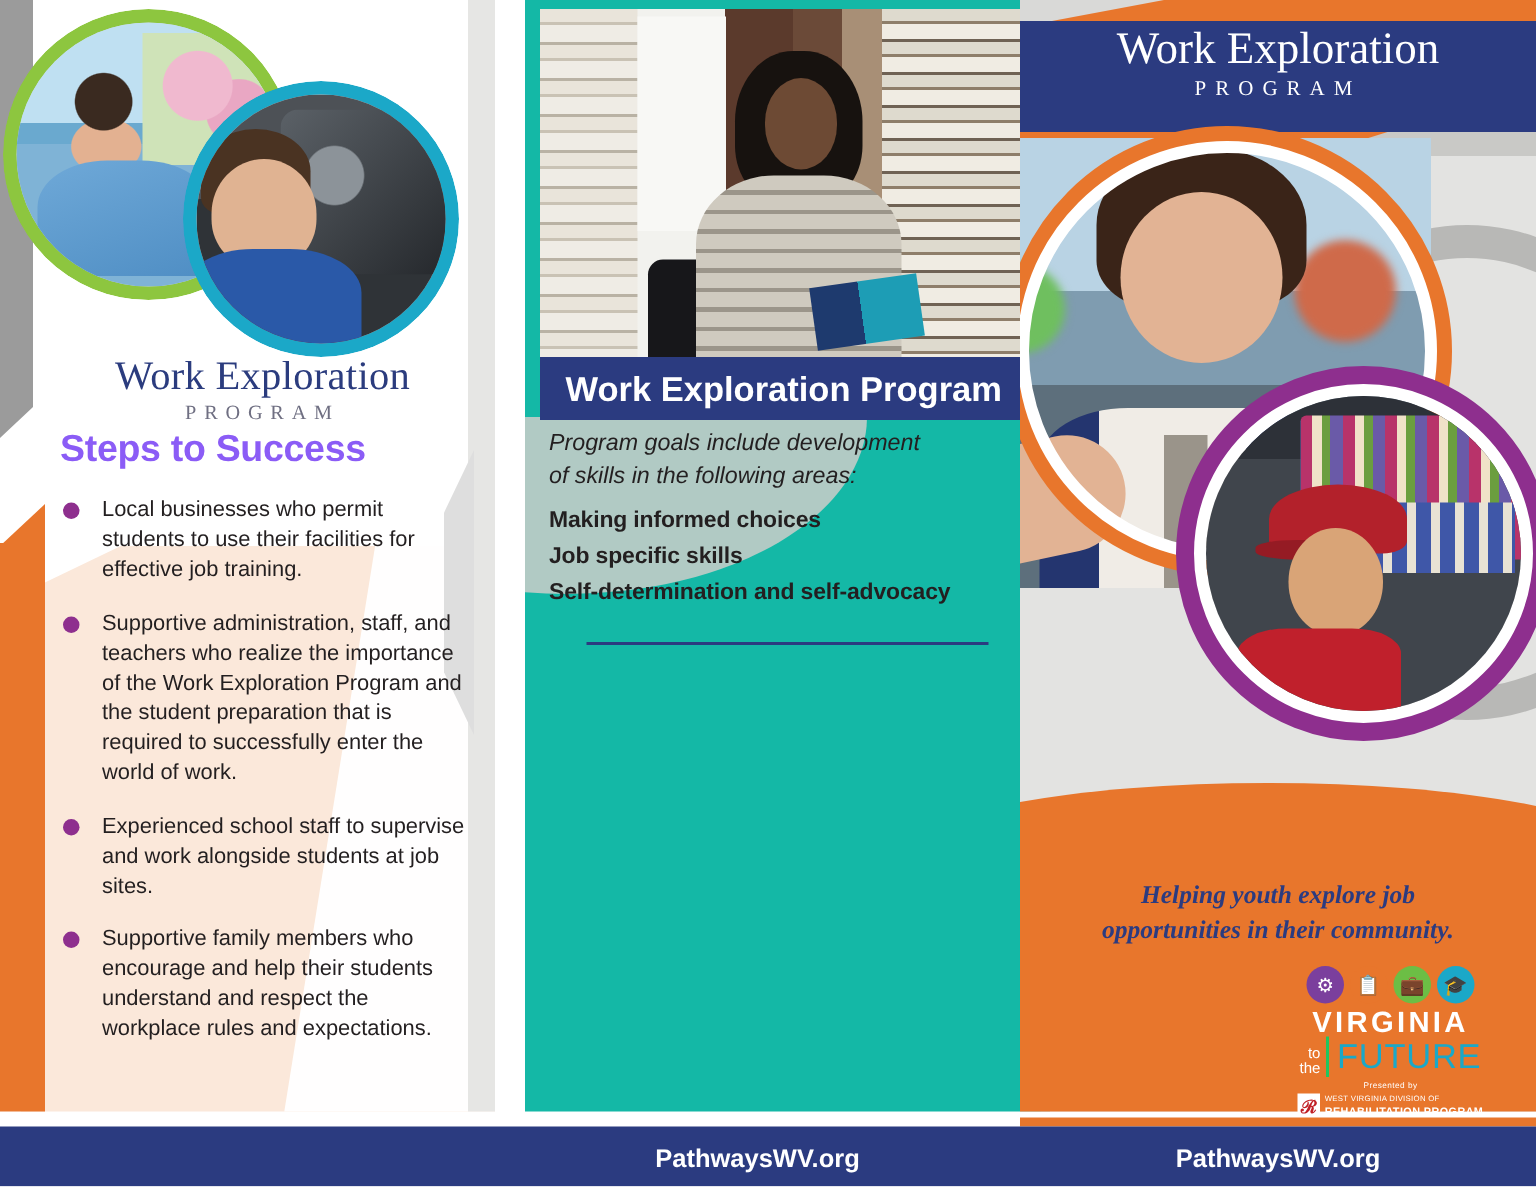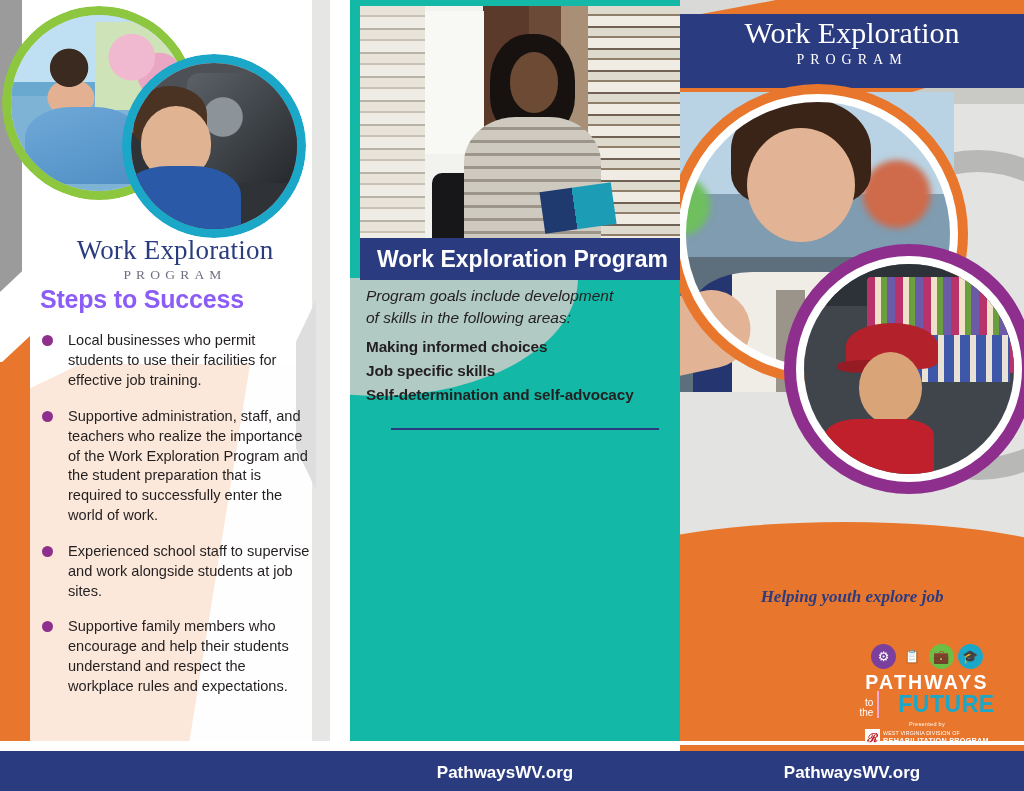--- a/index.html
+++ b/index.html
@@ -166,21 +166,21 @@
   .logo-icons{display:flex;justify-content:center;gap:4px;}
   .logo-icons .ic{width:25px;height:25px;border-radius:50%;display:flex;align-items:center;justify-content:center;
      color:#fff;font-size:13px;line-height:1;}
   .ic-gears{background:#7b3f9d;}
   .ic-clip{background:#e8762c;}
   .ic-case{background:#6cbe45;}
   .ic-cap{background:#1ba8c8;}
   .logo-path{text-align:center;color:#fff;font-weight:bold;font-size:19.5px;letter-spacing:2.2px;margin-top:2px;}
   .logo-row2{display:flex;align-items:flex-end;justify-content:center;gap:4px;margin-top:-3px;}
   .logo-tothe{color:#fff;font-size:10px;line-height:1.0;text-align:right;}
-  .logo-future{color:#1ba8c8;font-weight:bold;font-size:23px;letter-spacing:.5px;border-left:2px solid #f9a8d4;padding-left:19px;}
+  .logo-future{color:#1ba8c8;font-weight:normal;font-size:23px;letter-spacing:.5px;border-left:2px solid #22c55e;padding-left:5px;}
   .logo-presented{text-align:center;color:#fff;font-size:5.5px;margin-top:3px;letter-spacing:.3px;}
   .logo-wvdrs{display:flex;align-items:center;justify-content:center;gap:3px;margin-top:2px;}
   .logo-wvdrs .mark{width:15px;height:17px;background:#fff;color:#c02026;font-weight:bold;font-size:12px;
      display:flex;align-items:center;justify-content:center;font-family:"Liberation Serif",serif;}
   .logo-wvdrs .wv-txt{color:#fff;font-size:5.2px;line-height:1.25;letter-spacing:.2px;}
   .logo-wvdrs .wv-txt b{font-size:7.2px;letter-spacing:.3px;}
 
   
   #footer{position:absolute;left:0;bottom:0;width:1024px;height:40px;background:#2b3b80;}
   .foot-url{position:absolute;top:12px;color:#fff;font-weight:bold;font-size:17px;}
@@ -320,31 +320,32 @@
         <div class="boxes2"></div>
         <div class="cap"></div>
         <div class="face"></div>
         <div class="shirt"></div>
       </div>
     </div>
 
     <div class="rp-orange-lower"></div>
     <div class="rp-tagline">
       <div>Helping youth explore job</div>
+      <div>opportunities in their community.</div>
     </div>
   </div>
 
   <div class="logo">
     <div class="logo-icons">
       <div class="ic ic-gears">⚙</div>
       <div class="ic ic-clip">📋</div>
       <div class="ic ic-case">💼</div>
       <div class="ic ic-cap">🎓</div>
     </div>
-    <div class="logo-path">PATHWAYS</div>
+    <div class="logo-path">VIRGINIA</div>
     <div class="logo-row2">
       <div class="logo-tothe">
         <div>to</div>
         <div>the</div>
       </div>
       <div class="logo-future">FUTURE</div>
     </div>
     <div class="logo-presented">Presented by</div>
     <div class="logo-wvdrs">
       <div class="mark">ℛ</div>

